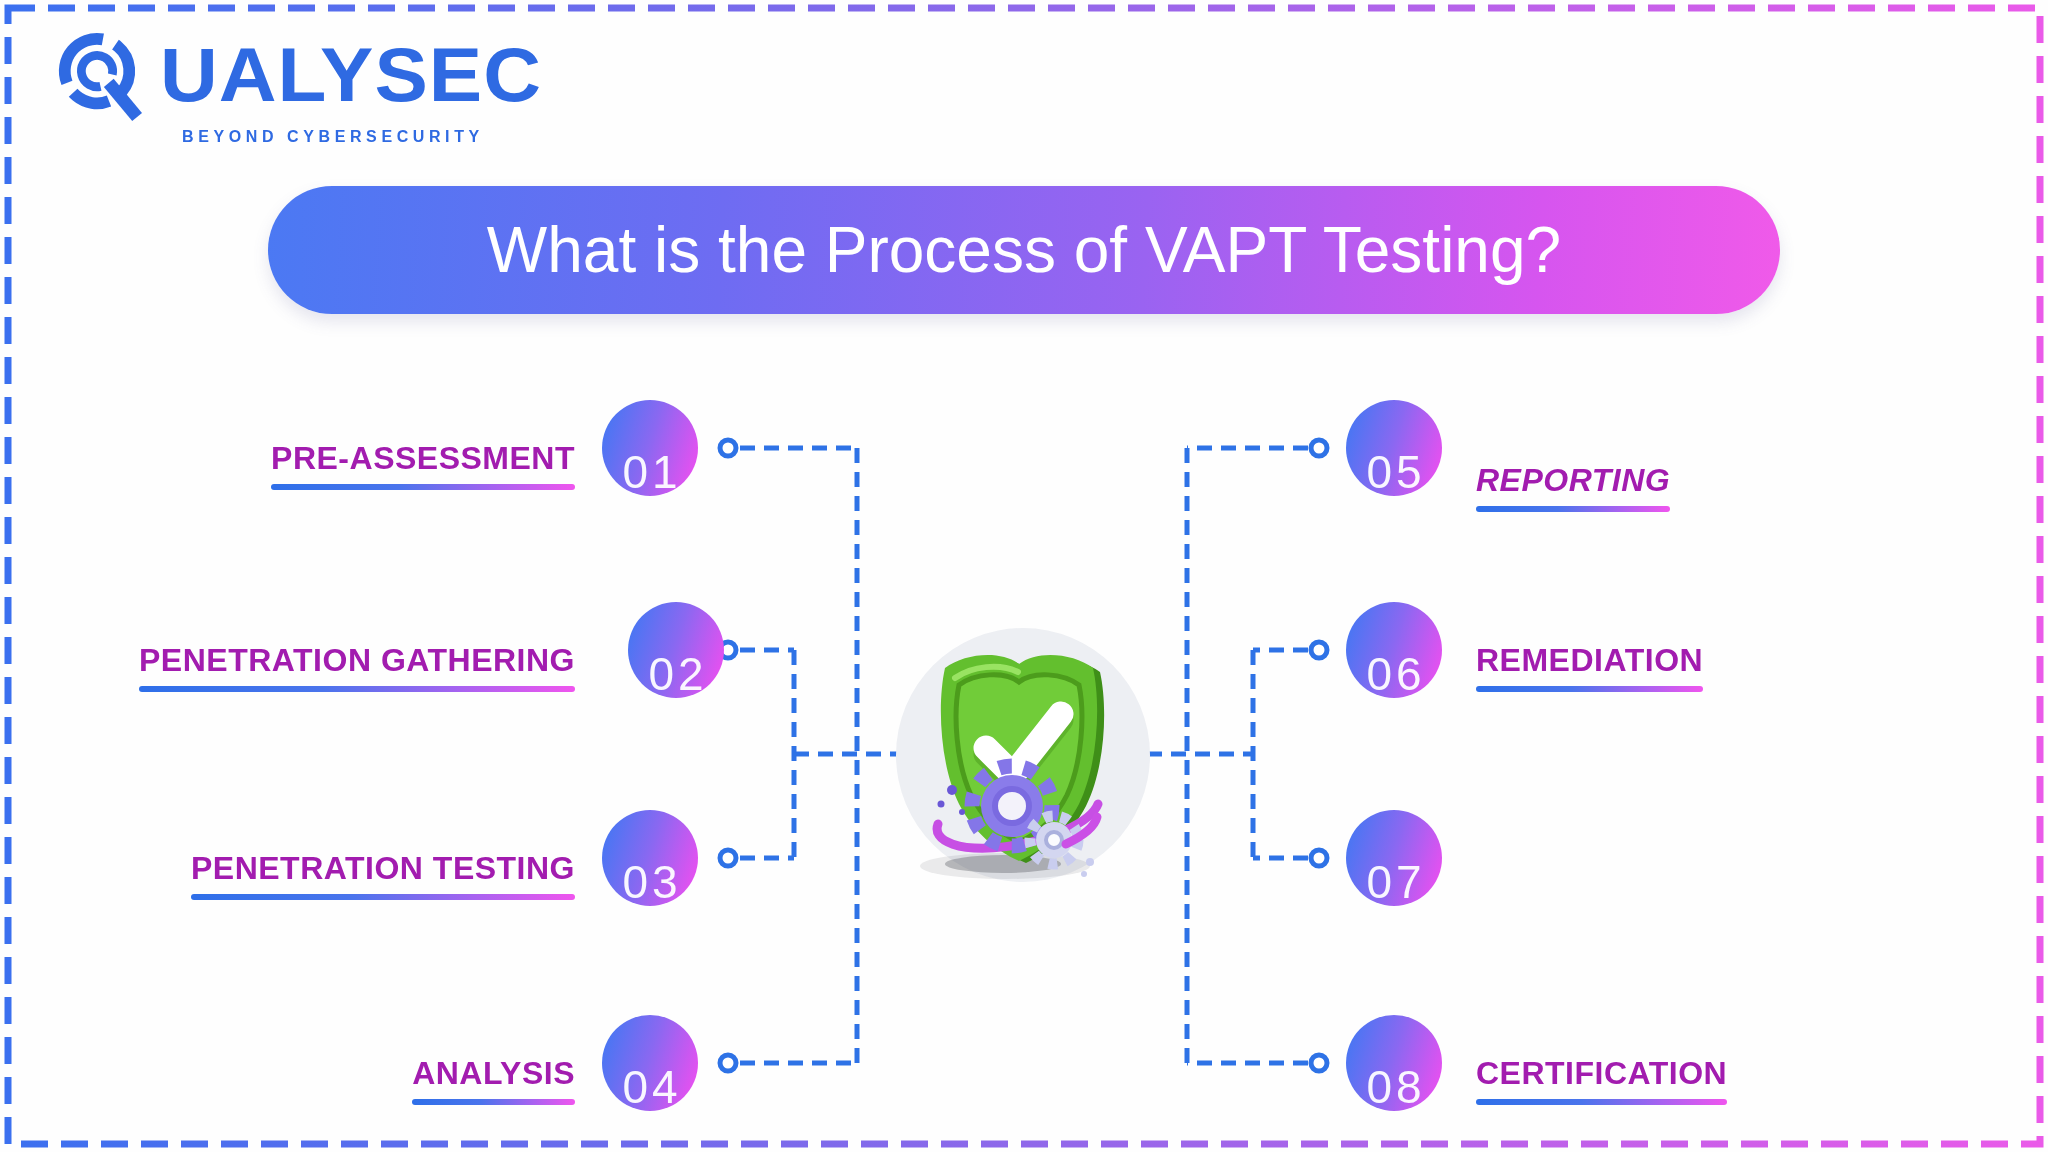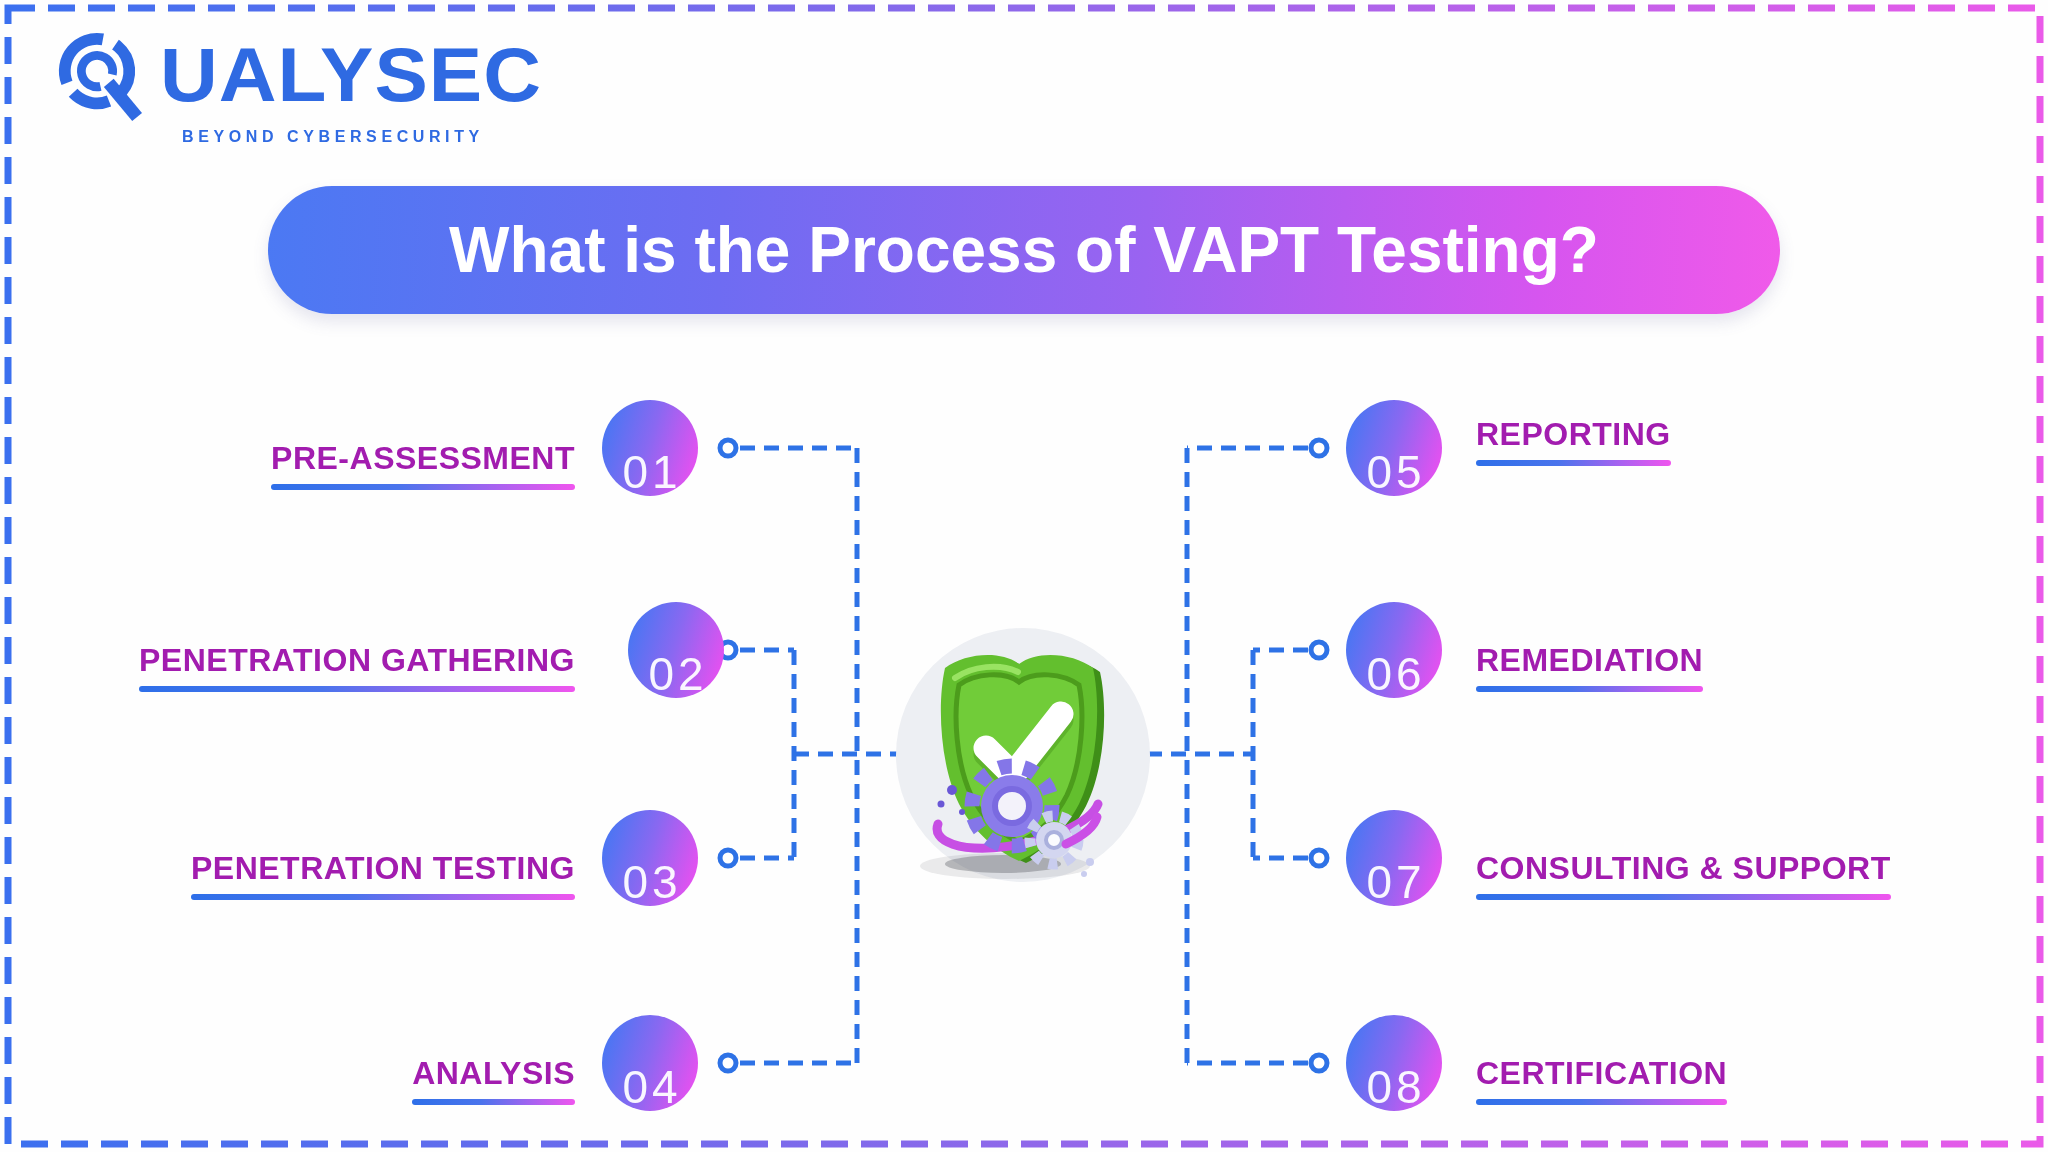--- a/index.html
+++ b/index.html
@@ -13,21 +13,21 @@
   .wordmark{font-size:80px;font-weight:bold;color:#2f6ae2;letter-spacing:1px;line-height:1;
             transform:scaleY(.96);}
   .tagline{margin-left:128px;margin-top:4px;font-size:16px;font-weight:bold;color:#2f6ae2;
            letter-spacing:4.6px;}
 
   
   .banner{position:absolute;left:268px;top:186px;width:1512px;height:128px;border-radius:64px;
           background:linear-gradient(93deg,#4b79f3 0%,#6e6cf2 30%,#9a63f1 58%,#d655ef 84%,#f05ae9 100%);
           display:flex;align-items:center;justify-content:center;z-index:3;
           box-shadow:0 8px 16px rgba(90,90,150,.15);}
-  .banner h1{margin:0;font-size:64px;font-weight:700;color:#ffffff;letter-spacing:0px;}
+  .banner h1{margin:0;font-size:64px;font-weight:400;color:#ffffff;letter-spacing:0px;}
 
   
   .num-circle{position:absolute;width:96px;height:96px;border-radius:50%;z-index:2;
               background:linear-gradient(108deg,#4477f3 6%,#8a68f1 48%,#ec4ff0 94%);
               display:flex;align-items:center;justify-content:center;}
   .num-circle span{color:rgba(255,255,255,.94);font-size:46px;font-weight:400;letter-spacing:4px;
                    line-height:1;padding-left:4px;margin-top:48px;}
 
   
   .label-wrap{position:absolute;z-index:2;}
@@ -161,34 +161,32 @@
 
   <div class="num-circle" style="left:602px;top:1015px;">
     <span>04</span>
     </div>
   <div class="label-wrap rtl" style="right:1473px;top:1055px;">
     <span class="step-label">ANALYSIS</span></div>
 
   <div class="num-circle" style="left:1346px;top:400px;">
     <span>05</span>
     </div>
-  <div class="label-wrap ltr" style="left:1476px;top:416px;">
+  <div class="label-wrap ltr" style="left:1476px;top:462px;font-style:italic;">
     <span class="step-label">REPORTING</span></div>
 
   <div class="num-circle" style="left:1346px;top:602px;">
     <span>06</span>
     </div>
   <div class="label-wrap ltr" style="left:1476px;top:642px;">
     <span class="step-label">REMEDIATION</span></div>
 
   <div class="num-circle" style="left:1346px;top:810px;">
     <span>07</span>
     </div>
-  <div class="label-wrap ltr" style="left:1476px;top:850px;">
-    <span class="step-label">CONSULTING &amp; SUPPORT</span></div>
 
   <div class="num-circle" style="left:1346px;top:1015px;">
     <span>08</span>
     </div>
   <div class="label-wrap ltr" style="left:1476px;top:1055px;">
     <span class="step-label">CERTIFICATION</span></div>
 
 </div>
 
 </body></html>

